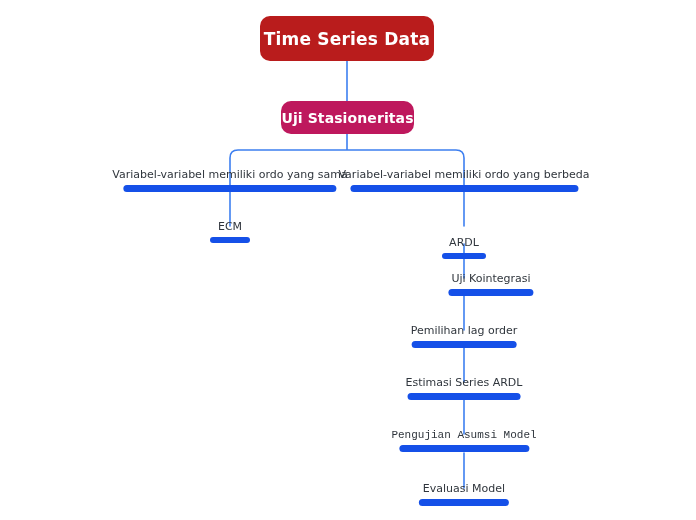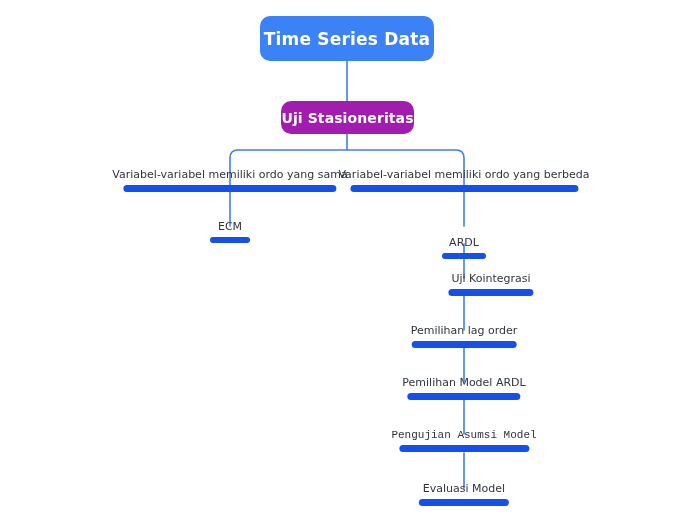--- a/index.html
+++ b/index.html
@@ -36,30 +36,30 @@
     color: #ffffff;
     font-weight: bold;
     white-space: nowrap;
     box-sizing: border-box;
   }
   .pill-root {
     left: 260px;
     top: 16px;
     width: 174px;
     height: 45px;
-    background: #3b82f6;
+    background: #b91c1c;
     font-size: 17px;
     letter-spacing: 0.2px;
   }
   .pill-sub {
     left: 281px;
     top: 101px;
     width: 133px;
     height: 33px;
-    background: #a21caf;
+    background: #be185d;
     font-size: 14px;
     letter-spacing: 0.1px;
     text-align: right;
   }
 
   
   .ul-node {
     position: absolute;
     display: flex;
     flex-direction: column;
@@ -142,21 +142,21 @@
     <span class="ul-label">Uji Kointegrasi</span>
     <span class="ul-bar bar-chain" style="width:85px;"></span>
   </div>
 
   <div class="ul-node" style="left:464px; top:324px;">
     <span class="ul-label">Pemilihan lag order</span>
     <span class="ul-bar bar-chain" style="width:105px;"></span>
   </div>
 
   <div class="ul-node" style="left:464px; top:376px;">
-    <span class="ul-label">Pemilihan Model ARDL</span>
+    <span class="ul-label">Estimasi Series ARDL</span>
     <span class="ul-bar bar-chain" style="width:113px;"></span>
   </div>
 
   <div class="ul-node" style="left:464px; top:428px;font-family:Liberation Mono, monospace;">
     <span class="ul-label">Pengujian Asumsi Model</span>
     <span class="ul-bar bar-chain" style="width:130px;"></span>
   </div>
 
   <div class="ul-node" style="left:464px; top:482px;">
     <span class="ul-label">Evaluasi Model</span>

